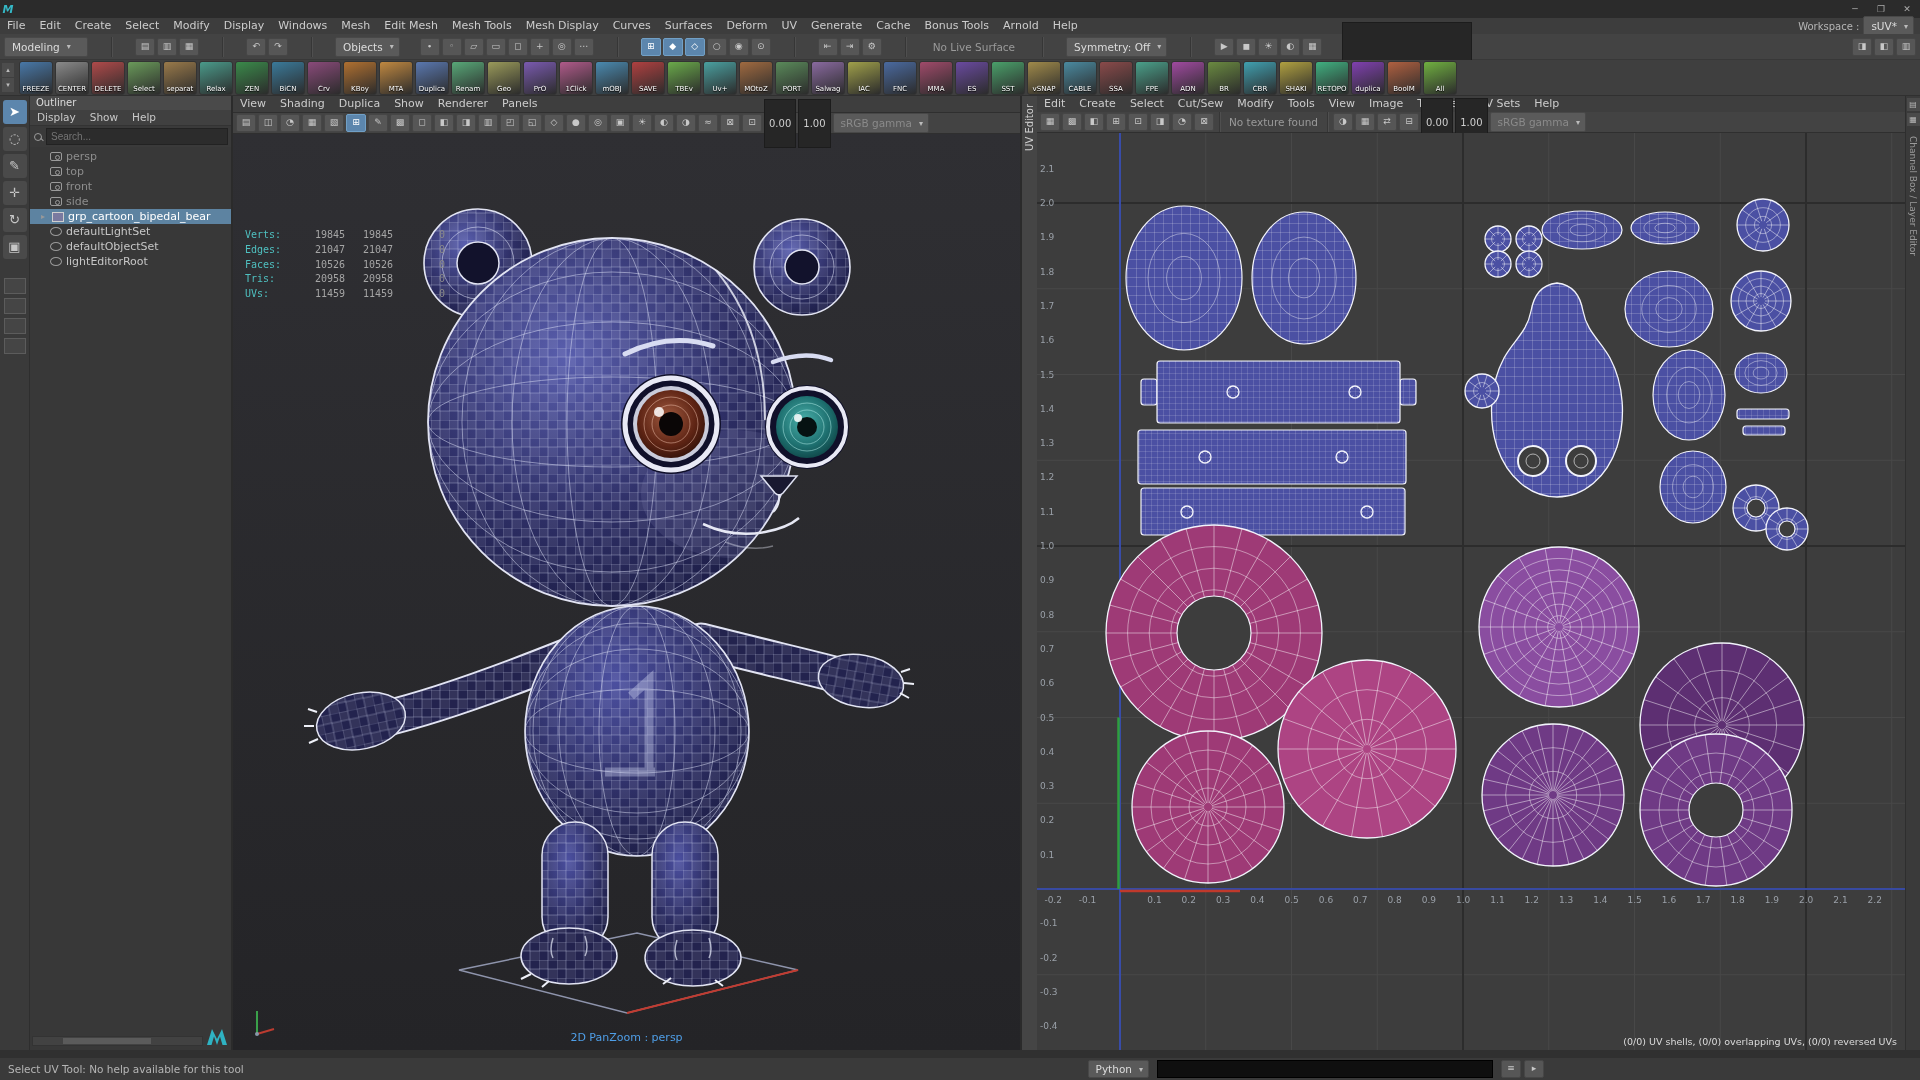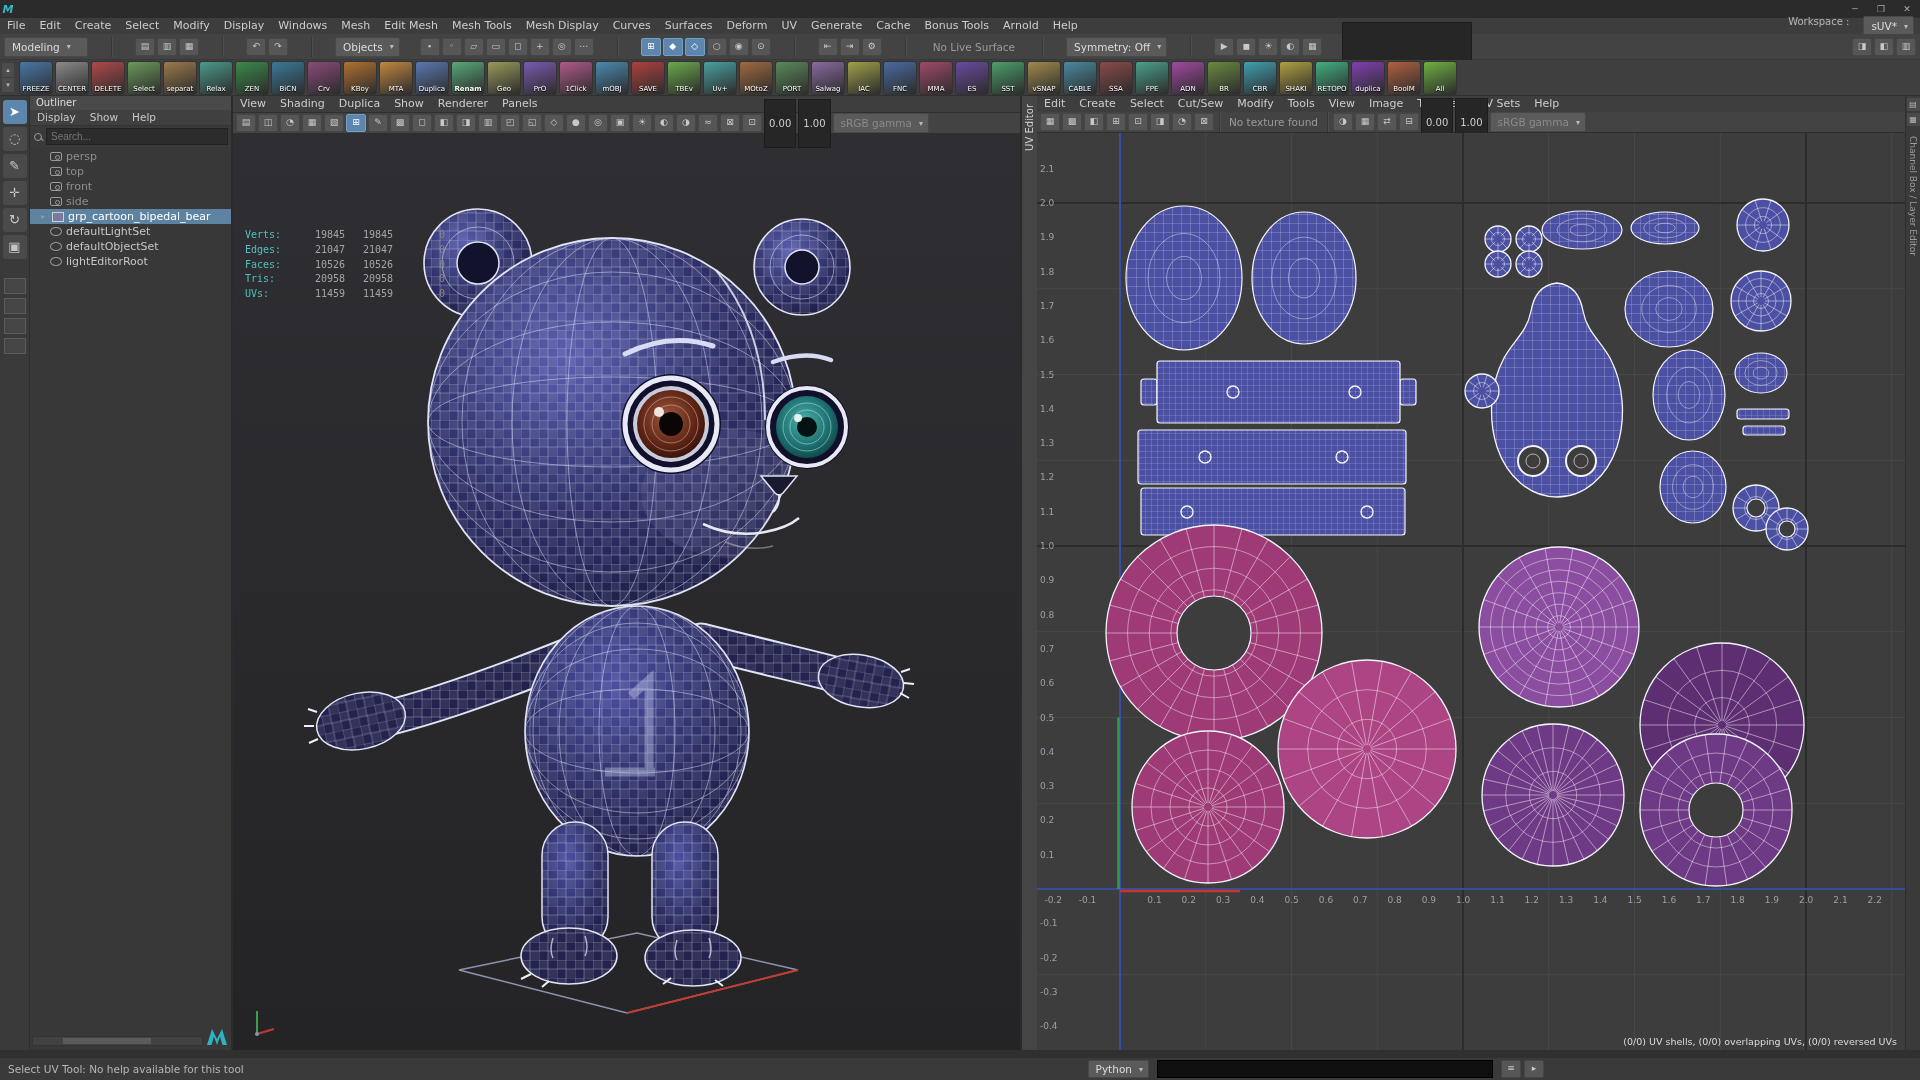--- a/index.html
+++ b/index.html
@@ -13,21 +13,21 @@
   .mlogo{width:16px;text-align:center;color:#35b8c6;font-weight:bold;font-style:italic;font-size:11px}
   .titletext{margin-left:4px;white-space:nowrap;overflow:hidden}
   .winbtns{margin-left:auto;display:flex}
   .winbtn{width:26px;text-align:center;font-size:9px;color:#aaa;line-height:18px}
 
   
   .menubar{position:absolute;left:0;top:18px;width:1920px;height:16px;background:#3d3d3d;
     display:flex;align-items:center;border-bottom:1px solid #333}
   .menus{display:flex}
   .menu-item{padding:0 7px;font-size:11px;line-height:16px;color:#ccc;white-space:nowrap}
-  .workspace{margin-left:auto;display:flex;gap:14px;padding-right:6px;font-size:10px;color:#b5b5b5}
+  .workspace{margin-left:auto;display:flex;align-items:center;gap:4px;padding-right:6px;font-size:10px;color:#b5b5b5}
 
   
   .statusline{position:absolute;left:0;top:34px;width:1920px;height:26px;background:#434343;
     display:flex;align-items:center;gap:20px;padding:0 4px;box-sizing:border-box;border-bottom:1px solid #383838}
   .combo{height:18px;background:#5a5a5a;border:1px solid #484848;border-radius:2px;display:flex;
     align-items:center;font-size:10.5px;color:#dcdcdc;padding:0 5px 0 7px;gap:7px;white-space:nowrap}
   .combo:after{content:"▾";font-size:8px;color:#bbb}
   .vsep{width:1px;height:20px;background:#363636;margin:0 3px;box-shadow:1px 0 0 #4f4f4f;flex:0 0 1px}
   .igroup{display:flex;gap:2px}
   .ic{width:18px;height:16px;background:#565656;border:1px solid #464646;border-radius:2px;color:#c8c8c8;
@@ -266,21 +266,21 @@
         </div>
         <div class="shelf-item" style="background: linear-gradient(160deg, rgb(176, 112, 48), rgb(44, 44, 44));">
           <div class="lab">KBoy</div>
         </div>
         <div class="shelf-item" style="background: linear-gradient(160deg, rgb(192, 136, 64), rgb(44, 44, 44));">
           <div class="lab">MTA</div>
         </div>
         <div class="shelf-item" style="background: linear-gradient(160deg, rgb(90, 120, 176), rgb(44, 44, 44));">
           <div class="lab">Duplica</div>
         </div>
-        <div class="shelf-item" style="background: linear-gradient(160deg, rgb(88, 168, 120), rgb(44, 44, 44)); font-weight: bold;">
+        <div class="shelf-item" style="background: linear-gradient(160deg, rgb(88, 168, 120), rgb(44, 44, 44));">
           <div class="lab">Renam</div>
         </div>
         <div class="shelf-item" style="background: linear-gradient(160deg, rgb(154, 154, 90), rgb(44, 44, 44));">
           <div class="lab">Geo</div>
         </div>
         <div class="shelf-item" style="background: linear-gradient(160deg, rgb(122, 90, 176), rgb(44, 44, 44));">
           <div class="lab">PrO</div>
         </div>
         <div class="shelf-item" style="background: linear-gradient(160deg, rgb(176, 90, 138), rgb(44, 44, 44));">
           <div class="lab">1Click</div>
@@ -640,20 +640,21 @@
           <div class="hud-v">20958</div>
           <div class="hud-v3">0</div>
         </div>
         <div class="hud-row">
           <div class="hud-l">UVs:</div>
           <div class="hud-v">11459</div>
           <div class="hud-v">11459</div>
           <div class="hud-v3">0</div>
         </div>
       </div>
+    <div class="vp-overlay-label">2D PanZoom : persp</div>
   </div>
 
   <div class="uvpanel">
     <div class="uv-tab">
       <span>UV Editor</span>
     </div>
     <div class="uv-menus">
         <div class="menu-item">Edit</div>
         <div class="menu-item">Create</div>
         <div class="menu-item">Select</div>

